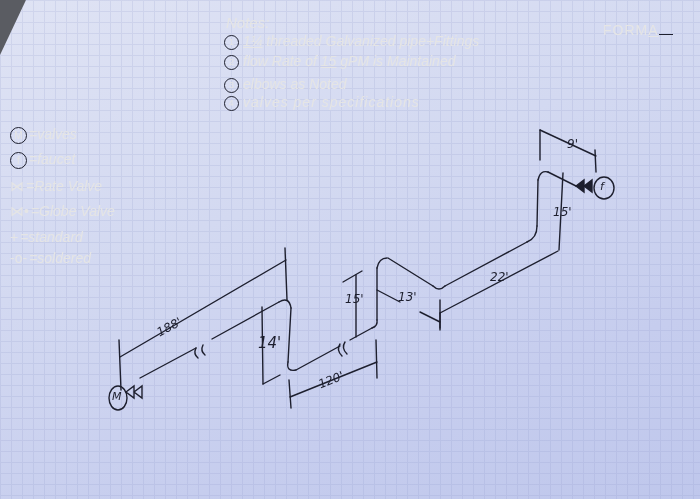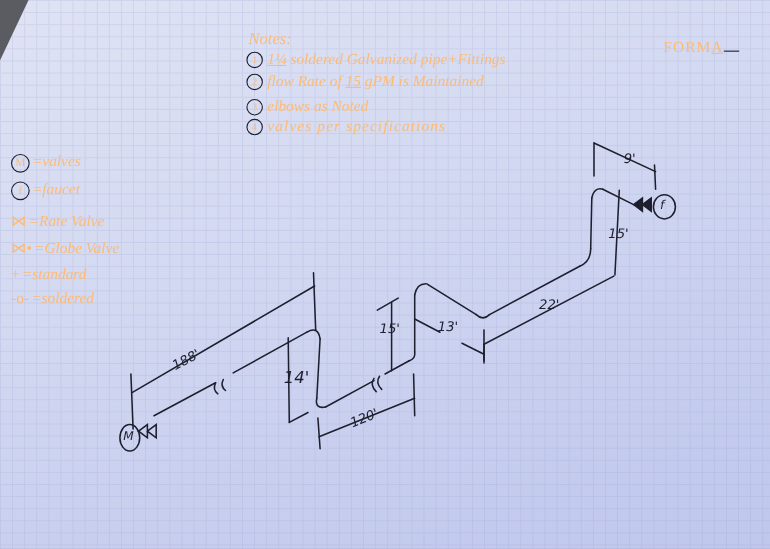--- a/index.html
+++ b/index.html
@@ -4,21 +4,21 @@
 <style>
   html, body { margin:0; padding:0; }
   body { width:700px; height:499px; overflow:hidden; background:#5a5c62; position:relative;
          font-family:"DejaVu Sans", sans-serif; }
   .paper { position:absolute; left:0; top:0; width:700px; height:499px;
            background:linear-gradient(160deg,#dfe3f4 0%,#d3d9f1 40%,#c6cdee 75%,#bfc7ec 100%);
            clip-path: polygon(26px 0, 700px 0, 700px 499px, 0 499px, 0 55px); }
   .grid { position:absolute; left:0; top:0; width:700px; height:499px; opacity:.18;
           background-image: linear-gradient(#8c96c8 1px, transparent 1px), linear-gradient(90deg,#8c96c8 1px, transparent 1px);
           background-size: 11px 11px; clip-path: polygon(26px 0, 700px 0, 700px 499px, 0 499px, 0 55px);}
-  .hand { position:absolute; color:#fdba74; font-family:Liberation Serif, serif; font-style:italic; white-space:nowrap;margin-top:14px; }
+  .hand { position:absolute; color:#e5e5e5; font-family:Liberation Sans, sans-serif; font-style:italic; white-space:nowrap; }
   .notes-title { left:226px; top:14px; font-size:15px; }
   .note { font-size:14px; left:224px; }
   .n1 { top:33px; } .n2 { top:53px; } .n3 { top:76px; } .n4 { top:94px; letter-spacing:1px;}
   .num { display:inline-block; width:13px; height:13px; border:1.4px solid #1d1f2e; border-radius:50%;
          font-size:9px; text-align:center; line-height:13px; font-style:normal; margin-right:4px; vertical-align:1px;}
   .ul { text-decoration:underline; }
   .form { left:603px; top:22px; font-size:14px; font-style:normal; letter-spacing:1px; }
   .legend { left:10px; font-size:14px; }
   .lg1{top:126px;} .lg2{top:151px;} .lg3{top:178px;} .lg4{top:203px;} .lg5{top:229px;} .lg6{top:250px;}
   .sym { display:inline-block; font-style:normal; margin-right:2px; }
@@ -27,21 +27,21 @@
   .dim { position:absolute; color:#1d1f2e; font-size:12px; font-style:italic; font-family:"DejaVu Sans", sans-serif; }
 </style>
 </head>
 <body>
 
 <div class="paper"></div>
 <div class="grid"></div>
 
 <div class="hand notes-title">Notes:</div>
 <div class="hand note n1">
-  <span class="num">1</span><span class="ul">1¼</span><span> soldered Galvanized pipe+Fittings</span>
+  <span class="num">1</span><span class="ul">1¼</span><span> threaded Galvanized pipe+Fittings</span>
 </div>
 <div class="hand note n2">
   <span class="num">2</span><span>flow Rate of </span><span class="ul">15</span><span> gPM is Maintained</span>
 </div>
 <div class="hand note n3">
   <span class="num">3</span><span>elbows as Noted</span>
 </div>
 <div class="hand note n4">
   <span class="num">4</span><span>valves per specifications</span>
 </div>

